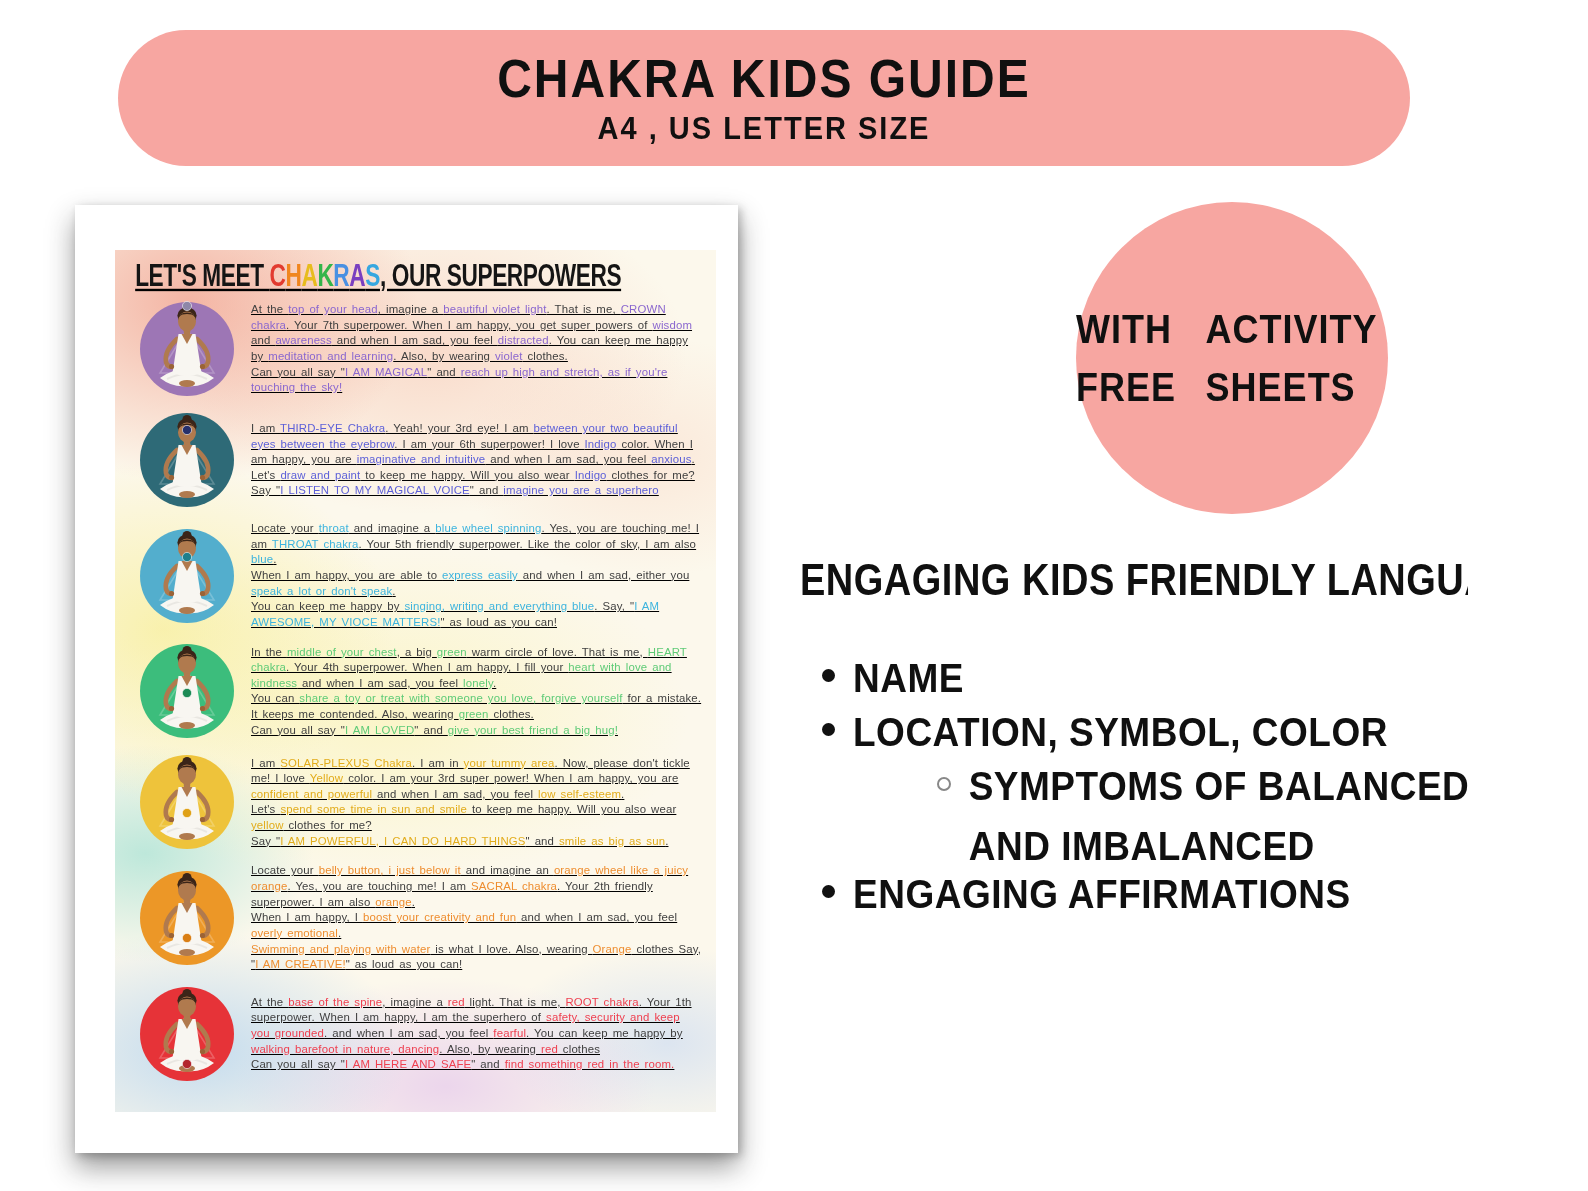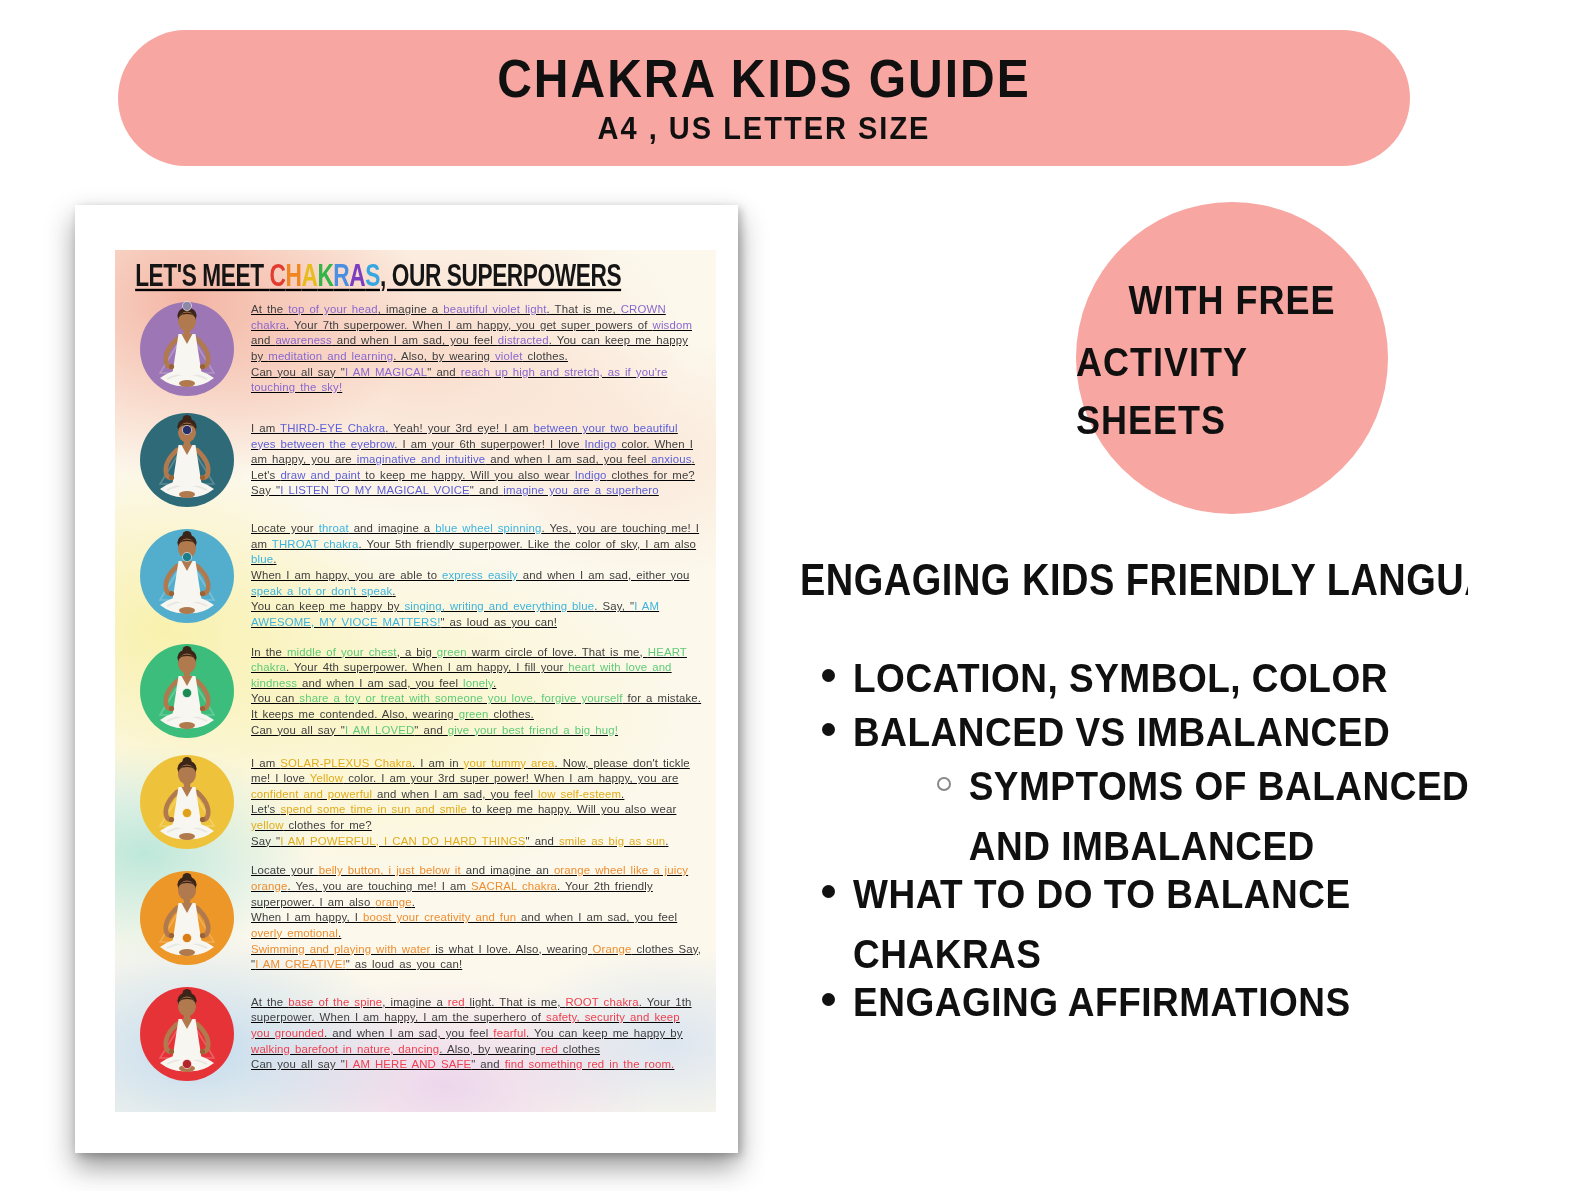--- a/index.html
+++ b/index.html
@@ -30,21 +30,21 @@
   .poster-title{padding:10px 0 0 24px;font-size:27px;font-weight:800;color:#151515;white-space:nowrap;
                 transform:scale(.84,1.18);transform-origin:left center;letter-spacing:-0.5px;}
   .rows{display:flex;flex-direction:column;gap:11px;padding:8px 14px 0 22px;}
   .chakra-row{display:flex;align-items:center;gap:14px;}
   .figure{width:100px;height:100px;flex:none;}
   .figure svg{width:100%;height:100%;display:block;}
   .chakra-text{font-size:11.4px;line-height:1.37;color:#3e3e3e;letter-spacing:.15px;word-spacing:1.6px;width:455px;}
 
   
   .badge{position:absolute;left:1076px;top:202px;width:312px;height:312px;border-radius:50%;
-         display:flex;flex-direction:column;align-items:center;justify-content:center;gap:16px;}
+         display:flex;flex-direction:row;align-items:center;justify-content:center;gap:16px;}
   .badge-line{font-size:36px;font-weight:800;color:#101010;letter-spacing:1px;transform:scaleY(1.15);line-height:50px;}
 
   
   .features-heading{position:absolute;left:800px;top:556px;font-size:38px;font-weight:800;color:#101010;
                     letter-spacing:.5px;transform:scaleY(1.15);transform-origin:left top;white-space:nowrap;}
   .features-list{position:absolute;left:822px;top:648px;width:700px;}
   .feat-item{display:flex;gap:18px;align-items:flex-start;}
   .feat-item.sub{margin-left:62px;justify-content:center;}
   .bullet{flex:none;margin-top:21px;}
   .dot{width:13px;height:13px;border-radius:50%;background:#111;}
@@ -247,33 +247,29 @@
 
   <div class="badge" style="background: rgb(247, 166, 161);">
     <div class="badge-line">WITH FREE</div>
     <div class="badge-line">ACTIVITY SHEETS</div>
   </div>
 
   <div class="features-heading">ENGAGING KIDS FRIENDLY LANGUAGE</div>
   <div class="features-list">
       <div class="feat-item">
         <span class="bullet dot"></span>
-        <div class="feat-text">LOCATION, SYMBOL, COLOR</div>
+        <div class="feat-text">NAME</div>
       </div>
       <div class="feat-item">
         <span class="bullet dot"></span>
-        <div class="feat-text">BALANCED VS IMBALANCED</div>
+        <div class="feat-text">LOCATION, SYMBOL, COLOR</div>
       </div>
       <div class="feat-item sub">
         <span class="bullet ring"></span>
         <div class="feat-text">SYMPTOMS OF BALANCED<br>AND IMBALANCED</div>
       </div>
       <div class="feat-item">
         <span class="bullet dot"></span>
-        <div class="feat-text">WHAT TO DO TO BALANCE<br>CHAKRAS</div>
-      </div>
-      <div class="feat-item">
-        <span class="bullet dot"></span>
         <div class="feat-text">ENGAGING AFFIRMATIONS</div>
       </div>
     </div>
 
 </div>
 
 </body></html>

